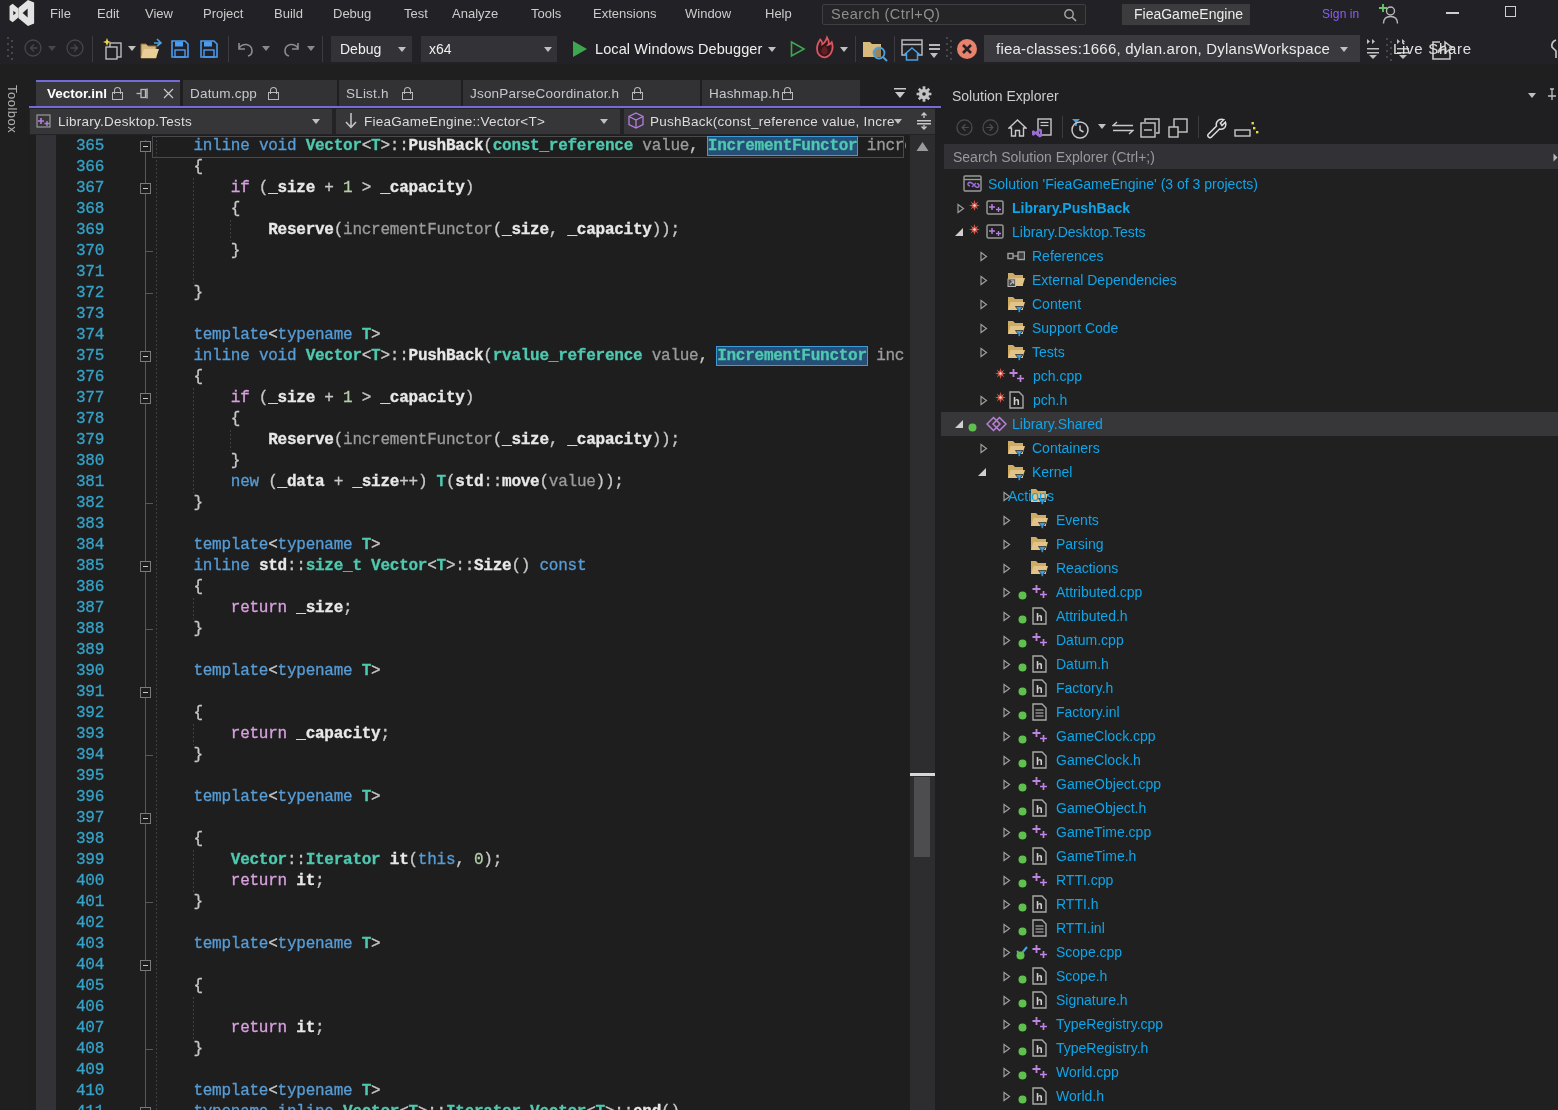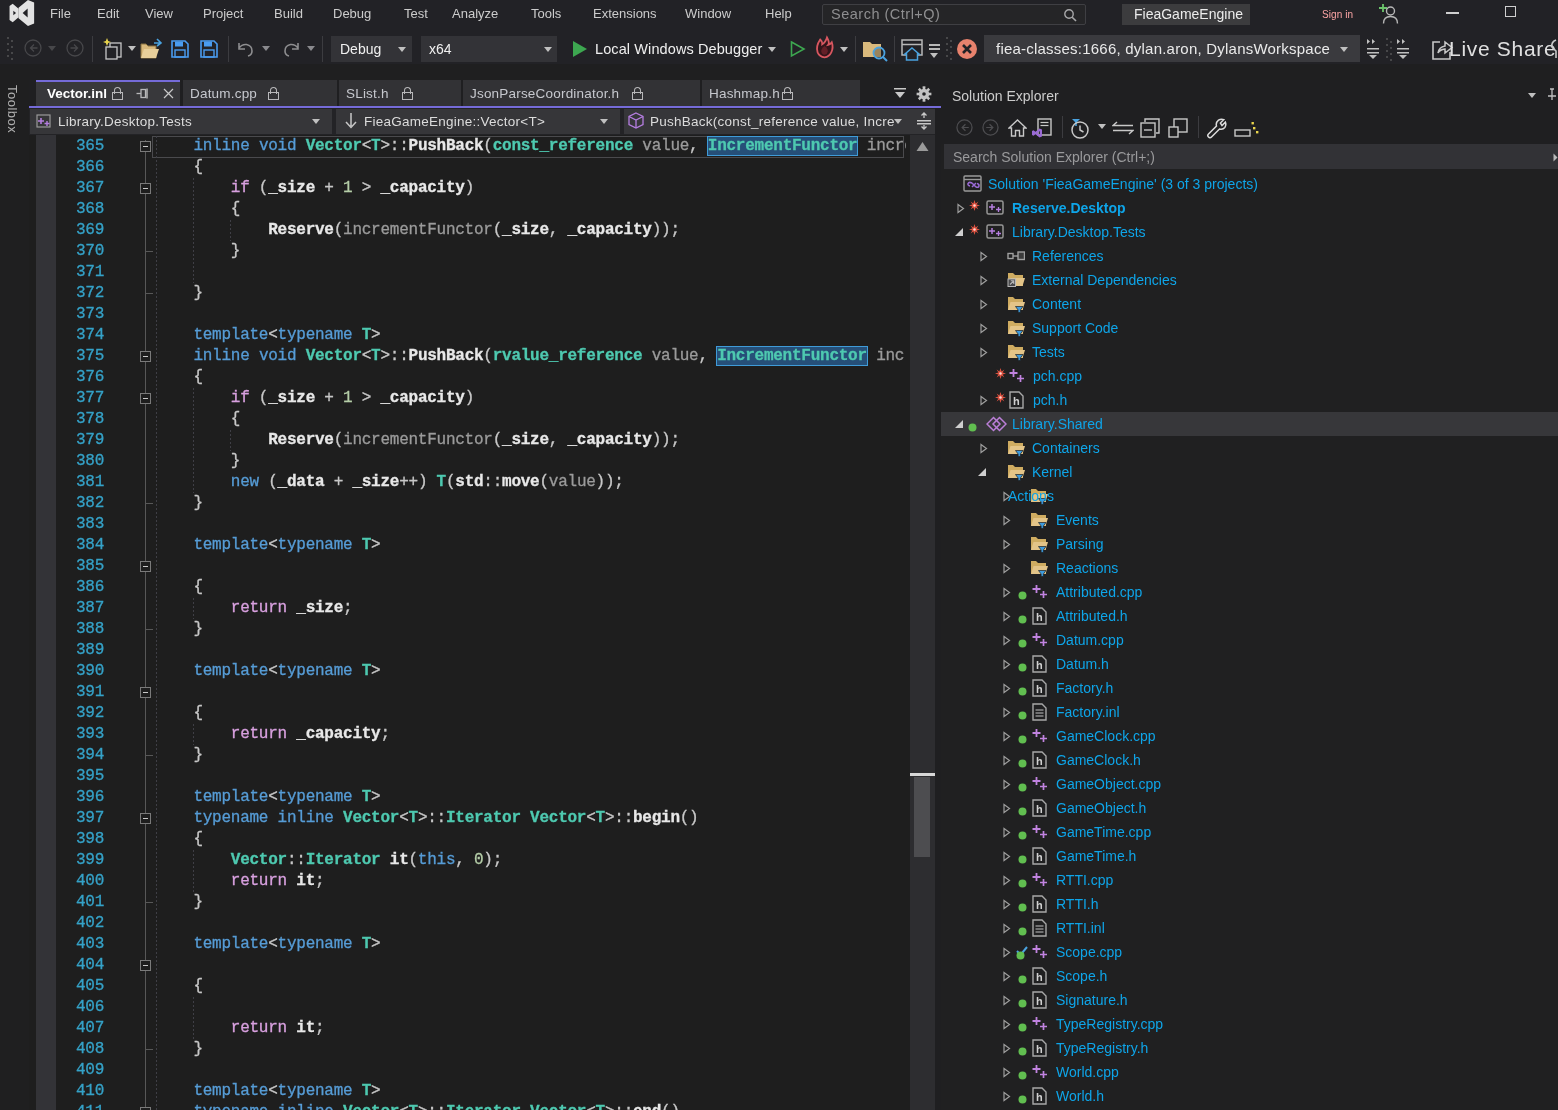--- a/index.html
+++ b/index.html
@@ -45,21 +45,21 @@
 <span class="mi" style="left:685px">Window</span>
 <span class="mi" style="left:765px">Help</span>
 <div class="a" style="left:822px;top:4px;width:264px;height:21px;background:#252527;border:1px solid #3f3f43;border-radius:2px"></div>
 <span class="a" style="left:831px;top:4px;font-size:14.5px;letter-spacing:.5px;line-height:21px;color:#8e8e90">Search (Ctrl+Q)</span>
 <svg class="a" style="left:1063px;top:8px" width="14" height="14" viewBox="0 0 14 14">
 <circle cx="6" cy="6" r="4.2" fill="none" stroke="#a8a8aa" stroke-width="1.4"></circle>
 <line x1="9.2" y1="9.2" x2="13" y2="13" stroke="#a8a8aa" stroke-width="1.6"></line>
   </svg>
 <div class="a" style="left:1122px;top:4px;width:128px;height:21px;background:#3c3c3e"></div>
 <span class="a" style="left:1134px;top:4px;font-size:14px;line-height:21px;color:#ececec">FieaGameEngine</span>
-<span class="a" style="left:1322px;top:3px;font-size:10px;letter-spacing:.1px;line-height:23px;color:#fca5a5">Sign in</span>
+<span class="a" style="left:1322px;top:3px;font-size:12px;letter-spacing:.1px;line-height:23px;color:#8b5cf6">Sign in</span>
 <svg class="a" style="left:1378px;top:3px" width="22" height="21" viewBox="0 0 22 21">
 <path d="M5 1 L5 9 M1 5 L9 5" stroke="#6cc56c" stroke-width="1.8"></path>
 <circle cx="12.5" cy="8" r="4" fill="none" stroke="#b8b8b8" stroke-width="1.4"></circle>
 <path d="M5.5 20.5 Q5.5 13.5 12.5 13.5 Q19.5 13.5 19.5 20.5" fill="none" stroke="#b8b8b8" stroke-width="1.4"></path>
   </svg>
 <div class="a" style="left:1446px;top:12px;width:13px;height:1.5px;background:#cfcfcf"></div>
 <div class="a" style="left:1505px;top:6px;width:11px;height:11px;border:1.2px solid #cfcfcf"></div>
 <div class="a" style="left:0;top:28px;width:1558px;height:36px;background:#222226"></div>
 <div class="a" style="left:0;top:64px;width:1558px;height:16px;background:#1f1f20"></div>
 <svg class="a" style="left:7px;top:37px" width="8" height="24" viewBox="0 0 8 24">
@@ -187,21 +187,21 @@
 <svg class="a" style="left:1396px;top:38px" width="18" height="22" viewBox="0 0 18 22">
 <path d="M1 1 L4 3.5 L1 6 Z M6 1 L9 3.5 L6 6 Z" fill="#c0c0c0"></path>
 <rect x="1" y="10" width="12" height="1.5" fill="#c0c0c0"></rect>
 <rect x="1" y="14" width="12" height="1.5" fill="#c0c0c0"></rect>
 <path d="M3 17 L11 17 L7 21 Z" fill="#c0c0c0"></path>
   </svg>
 <svg class="a" style="left:1430px;top:38px" width="24" height="24" viewBox="0 0 24 24">
 <path d="M10 4 L3 4 L3 21 L20 21 L20 14" fill="none" stroke="#c8c8c8" stroke-width="1.6"></path>
 <path d="M8 15 Q9 9 15 8 L15 4 L22 9.5 L15 15 L15 11 Q10 11.5 8 15 Z" fill="none" stroke="#c8c8c8" stroke-width="1.5"></path>
   </svg>
-<span class="a" style="left:1449px;top:36px;font-size:21px;letter-spacing:.7px;line-height:26px;color:#e0e0e0">Live Share</span>
+<span class="a" style="left:1393px;top:36px;font-size:15px;letter-spacing:.7px;line-height:26px;color:#e0e0e0">Live Share</span>
 <svg class="a" style="left:1550px;top:38px" width="8" height="22" viewBox="0 0 8 22">
     <path d="M6 2 Q1 4 2 9 L6 13 L6 20" fill="none" stroke="#c8c8c8" stroke-width="1.6"></path>
   </svg>
 <div class="a" style="left:0;top:80px;width:29px;height:1030px;background:#1f1f20"></div>
 <span class="a" style="left:5px;top:85px;font-size:13px;color:#aeaeae;writing-mode:vertical-rl;letter-spacing:.5px">Toolbox</span>
 <div class="a" style="left:29px;top:80px;width:909px;height:26px;background:#1f1f21"></div>
 <div class="a" style="left:29px;top:106px;width:909px;height:2px;background:#756bd8"></div>
 <div class="a" style="left:36px;top:80px;width:144px;height:26px;background:#38383b;border-top:2px solid #756bd8"></div>
 <span class="a" style="left:47px;top:82px;font-size:13.5px;font-weight:bold;line-height:24px;color:#ffffff">Vector.inl</span>
 <div class="lock" style="left:112px;top:87px"></div>
@@ -334,41 +334,41 @@
 <div class="ln" style="top:451px">380</div>
 <div class="cl" style="top:451px">        }</div>
 <div class="ln" style="top:472px">381</div>
 <div class="cl" style="top:472px">        <i class="k">new</i> (<i class="f">_data</i> + <i class="f">_size</i>++) <i class="t">T</i>(<i class="f">std</i>::<i class="f">move</i>(<i class="p">value</i>));</div>
 <div class="ln" style="top:493px">382</div>
 <div class="cl" style="top:493px">    }</div>
 <div class="ln" style="top:514px">383</div>
 <div class="ln" style="top:535px">384</div>
 <div class="cl" style="top:535px">    <i class="k">template</i>&lt;<i class="k">typename</i> <i class="t">T</i>&gt;</div>
 <div class="ln" style="top:556px">385</div>
+<div class="cl" style="top:556px">    <i class="k">inline</i> <i class="f">std</i>::<i class="t">size_t</i> <i class="t">Vector</i>&lt;<i class="t">T</i>&gt;::<i class="f">Size</i>() <i class="k">const</i></div>
 <div class="ln" style="top:577px">386</div>
 <div class="cl" style="top:577px">    {</div>
 <div class="ln" style="top:598px">387</div>
 <div class="cl" style="top:598px">        <i class="c">return</i> <i class="f">_size</i>;</div>
 <div class="ln" style="top:619px">388</div>
 <div class="cl" style="top:619px">    }</div>
 <div class="ln" style="top:640px">389</div>
 <div class="ln" style="top:661px">390</div>
 <div class="cl" style="top:661px">    <i class="k">template</i>&lt;<i class="k">typename</i> <i class="t">T</i>&gt;</div>
 <div class="ln" style="top:682px">391</div>
 <div class="ln" style="top:703px">392</div>
 <div class="cl" style="top:703px">    {</div>
 <div class="ln" style="top:724px">393</div>
 <div class="cl" style="top:724px">        <i class="c">return</i> <i class="f">_capacity</i>;</div>
 <div class="ln" style="top:745px">394</div>
 <div class="cl" style="top:745px">    }</div>
 <div class="ln" style="top:766px">395</div>
 <div class="ln" style="top:787px">396</div>
 <div class="cl" style="top:787px">    <i class="k">template</i>&lt;<i class="k">typename</i> <i class="t">T</i>&gt;</div>
 <div class="ln" style="top:808px">397</div>
-<div class="cl" style="top:808px">    <i class="k">typename</i> <i class="k">inline</i> <i class="t">Vector</i>&lt;<i class="t">T</i>&gt;::<i class="t">Iterator</i> <i class="t">Vector</i>&lt;<i class="t">T</i>&gt;::<i class="f">begin</i>()</div>
 <div class="ln" style="top:829px">398</div>
 <div class="cl" style="top:829px">    {</div>
 <div class="ln" style="top:850px">399</div>
 <div class="cl" style="top:850px">        <i class="t">Vector</i>::<i class="t">Iterator</i> <i class="f">it</i>(<i class="k">this</i>, <i class="n">0</i>);</div>
 <div class="ln" style="top:871px">400</div>
 <div class="cl" style="top:871px">        <i class="c">return</i> <i class="f">it</i>;</div>
 <div class="ln" style="top:892px">401</div>
 <div class="cl" style="top:892px">    }</div>
 <div class="ln" style="top:913px">402</div>
 <div class="ln" style="top:934px">403</div>
@@ -465,21 +465,21 @@
   </svg>
 <svg class="a" style="left:969px;top:200px" width="11" height="11" viewBox="0 0 11 11">
 <path d="M5.5 0 L6.6 3.4 L9.4 1.6 L7.6 4.4 L11 5.5 L7.6 6.6 L9.4 9.4 L6.6 7.6 L5.5 11 L4.4 7.6 L1.6 9.4 L3.4 6.6 L0 5.5 L3.4 4.4 L1.6 1.6 L4.4 3.4 Z" fill="#df5240"></path>
 <circle cx="5.5" cy="5.5" r="1.2" fill="#ffd9d4"></circle>
   </svg>
 <svg class="a" style="left:986px;top:200px" width="18" height="15" viewBox="0 0 18 15">
 <rect x="1" y="1" width="16" height="13" rx="1.5" fill="none" stroke="#969696" stroke-width="1.5"></rect>
 <path d="M6 4 L6 10 M3 7 L9 7" stroke="#b57ee0" stroke-width="1.5"></path>
 <path d="M12.5 7 L12.5 12 M10 9.5 L15 9.5" stroke="#b57ee0" stroke-width="1.3"></path>
   </svg>
-<span class="tt" style="left:1012px;top:196px;font-weight:bold;">Reserve.Desktop</span>
+<span class="tt" style="left:1012px;top:196px;font-weight:bold;">Library.PushBack</span>
 <svg class="a" style="left:955px;top:228px" width="9" height="9" viewBox="0 0 9 9">
     <path d="M8 0 L8 8 L0 8 Z" fill="#cfcfcf"></path>
   </svg>
 <svg class="a" style="left:969px;top:224px" width="11" height="11" viewBox="0 0 11 11">
 <path d="M5.5 0 L6.6 3.4 L9.4 1.6 L7.6 4.4 L11 5.5 L7.6 6.6 L9.4 9.4 L6.6 7.6 L5.5 11 L4.4 7.6 L1.6 9.4 L3.4 6.6 L0 5.5 L3.4 4.4 L1.6 1.6 L4.4 3.4 Z" fill="#df5240"></path>
 <circle cx="5.5" cy="5.5" r="1.2" fill="#ffd9d4"></circle>
   </svg>
 <svg class="a" style="left:986px;top:224px" width="18" height="15" viewBox="0 0 18 15">
 <rect x="1" y="1" width="16" height="13" rx="1.5" fill="none" stroke="#969696" stroke-width="1.5"></rect>
 <path d="M6 4 L6 10 M3 7 L9 7" stroke="#b57ee0" stroke-width="1.5"></path>

